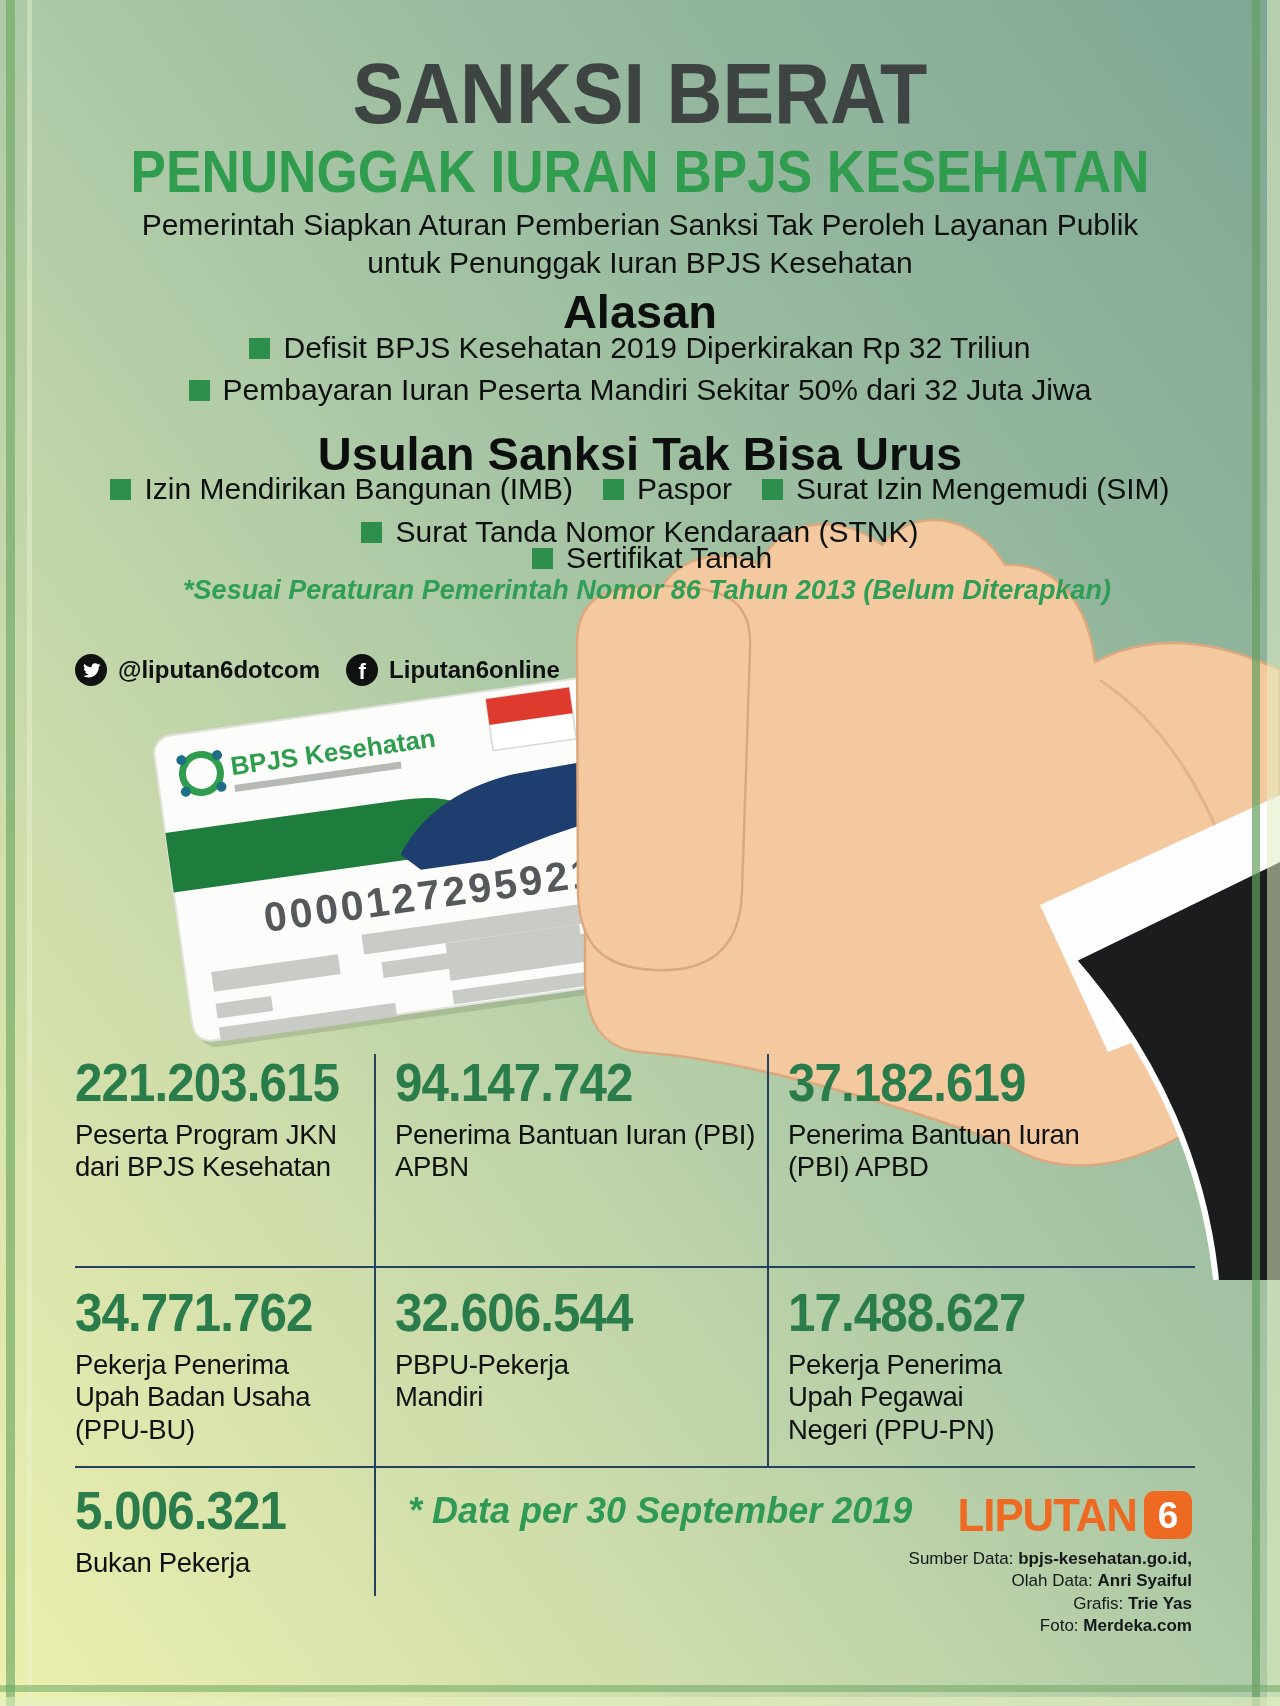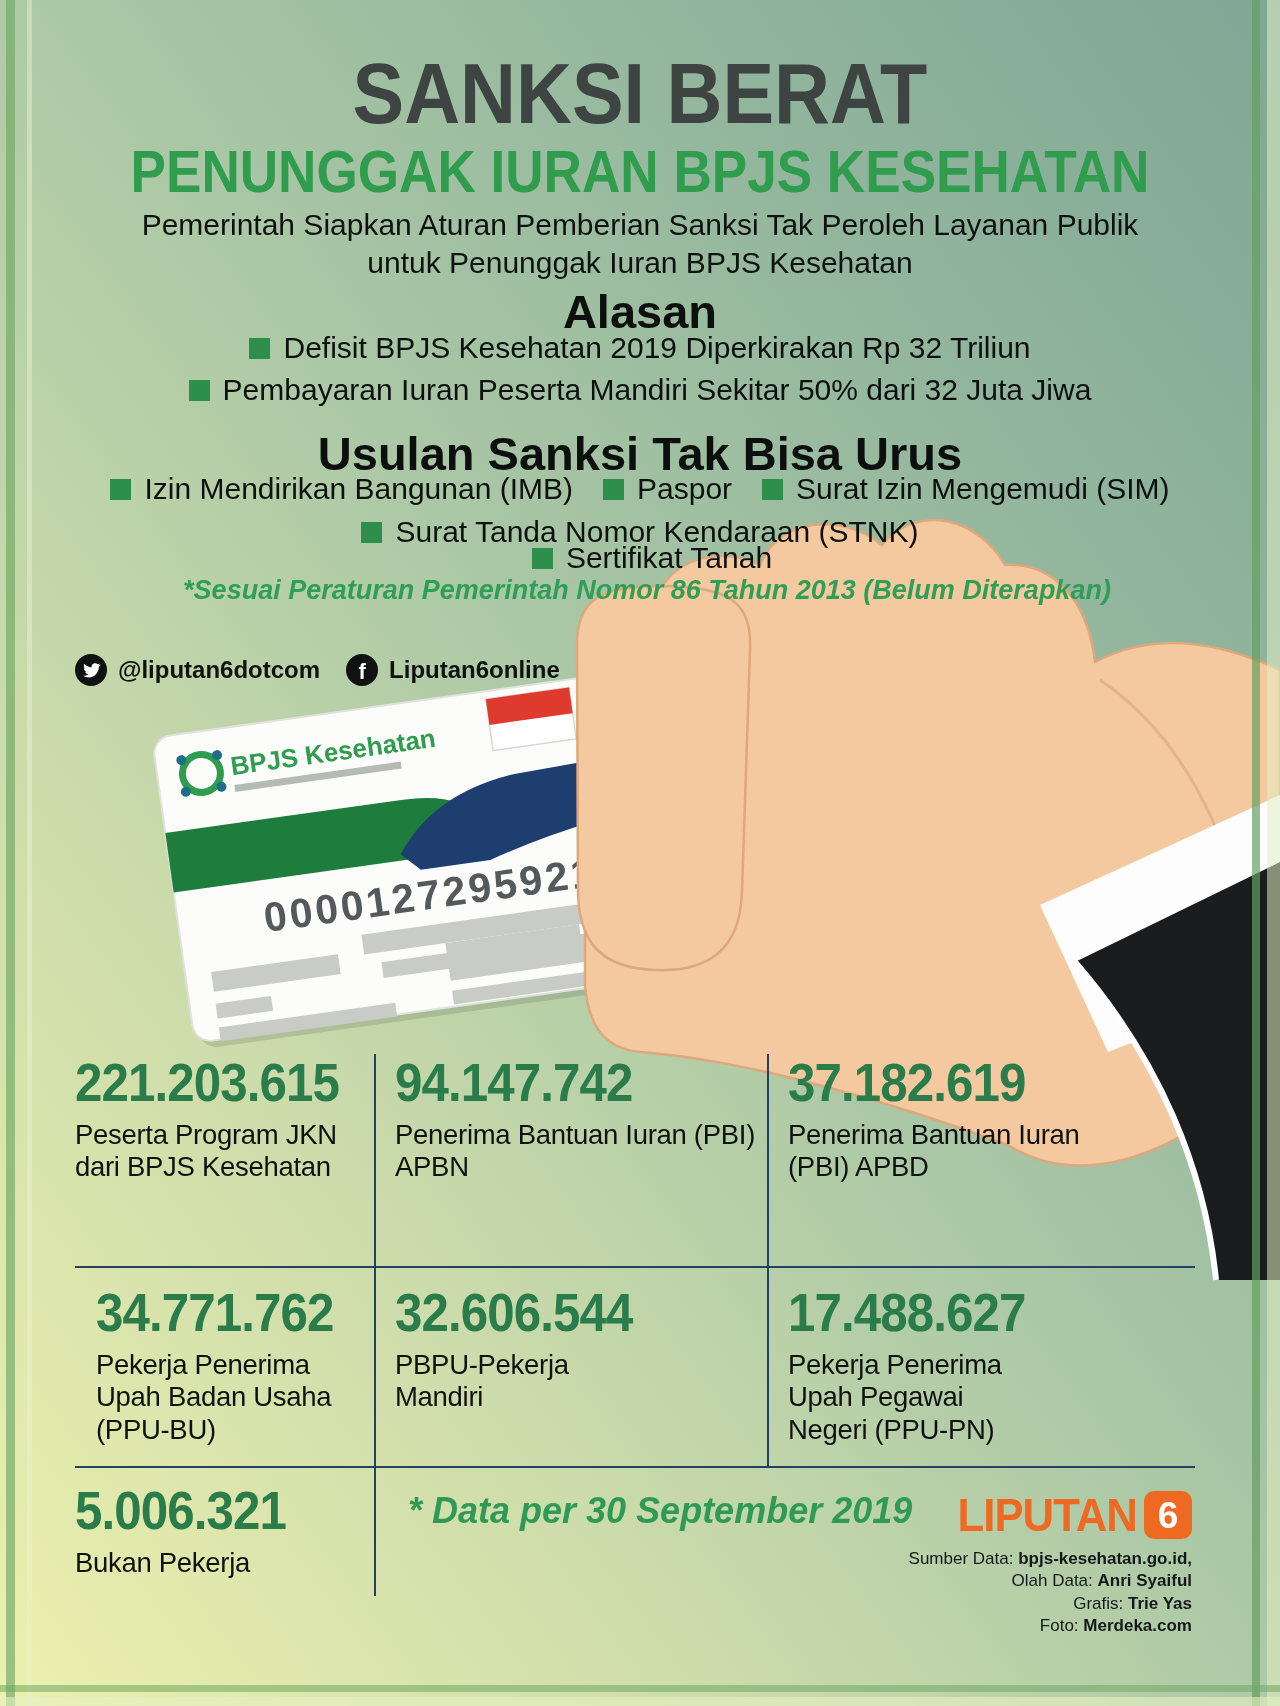--- a/index.html
+++ b/index.html
@@ -194,21 +194,21 @@
     <span class="stat-label" style="width:290px;">Peserta Program JKN dari BPJS Kesehatan</span>
   </div>
   <div class="stat-cell" style="left:395px;top:1056px;">
     <div class="stat-value">94.147.742</div>
     <span class="stat-label" style="width:385px;">Penerima Bantuan Iuran (PBI) APBN</span>
   </div>
   <div class="stat-cell" style="left:788px;top:1056px;">
     <div class="stat-value">37.182.619</div>
     <span class="stat-label" style="width:330px;">Penerima Bantuan Iuran (PBI) APBD</span>
   </div>
-  <div class="stat-cell" style="left:75px;top:1286px;margin-left:21px;">
+  <div class="stat-cell" style="left:75px;top:1286px;">
     <div class="stat-value">34.771.762</div>
     <span class="stat-label" style="width:250px;">Pekerja Penerima Upah Badan Usaha (PPU-BU)</span>
   </div>
   <div class="stat-cell" style="left:395px;top:1286px;">
     <div class="stat-value">32.606.544</div>
     <span class="stat-label" style="width:250px;">PBPU-Pekerja Mandiri</span>
   </div>
   <div class="stat-cell" style="left:788px;top:1286px;">
     <div class="stat-value">17.488.627</div>
     <span class="stat-label" style="width:235px;">Pekerja Penerima Upah Pegawai Negeri (PPU-PN)</span>

